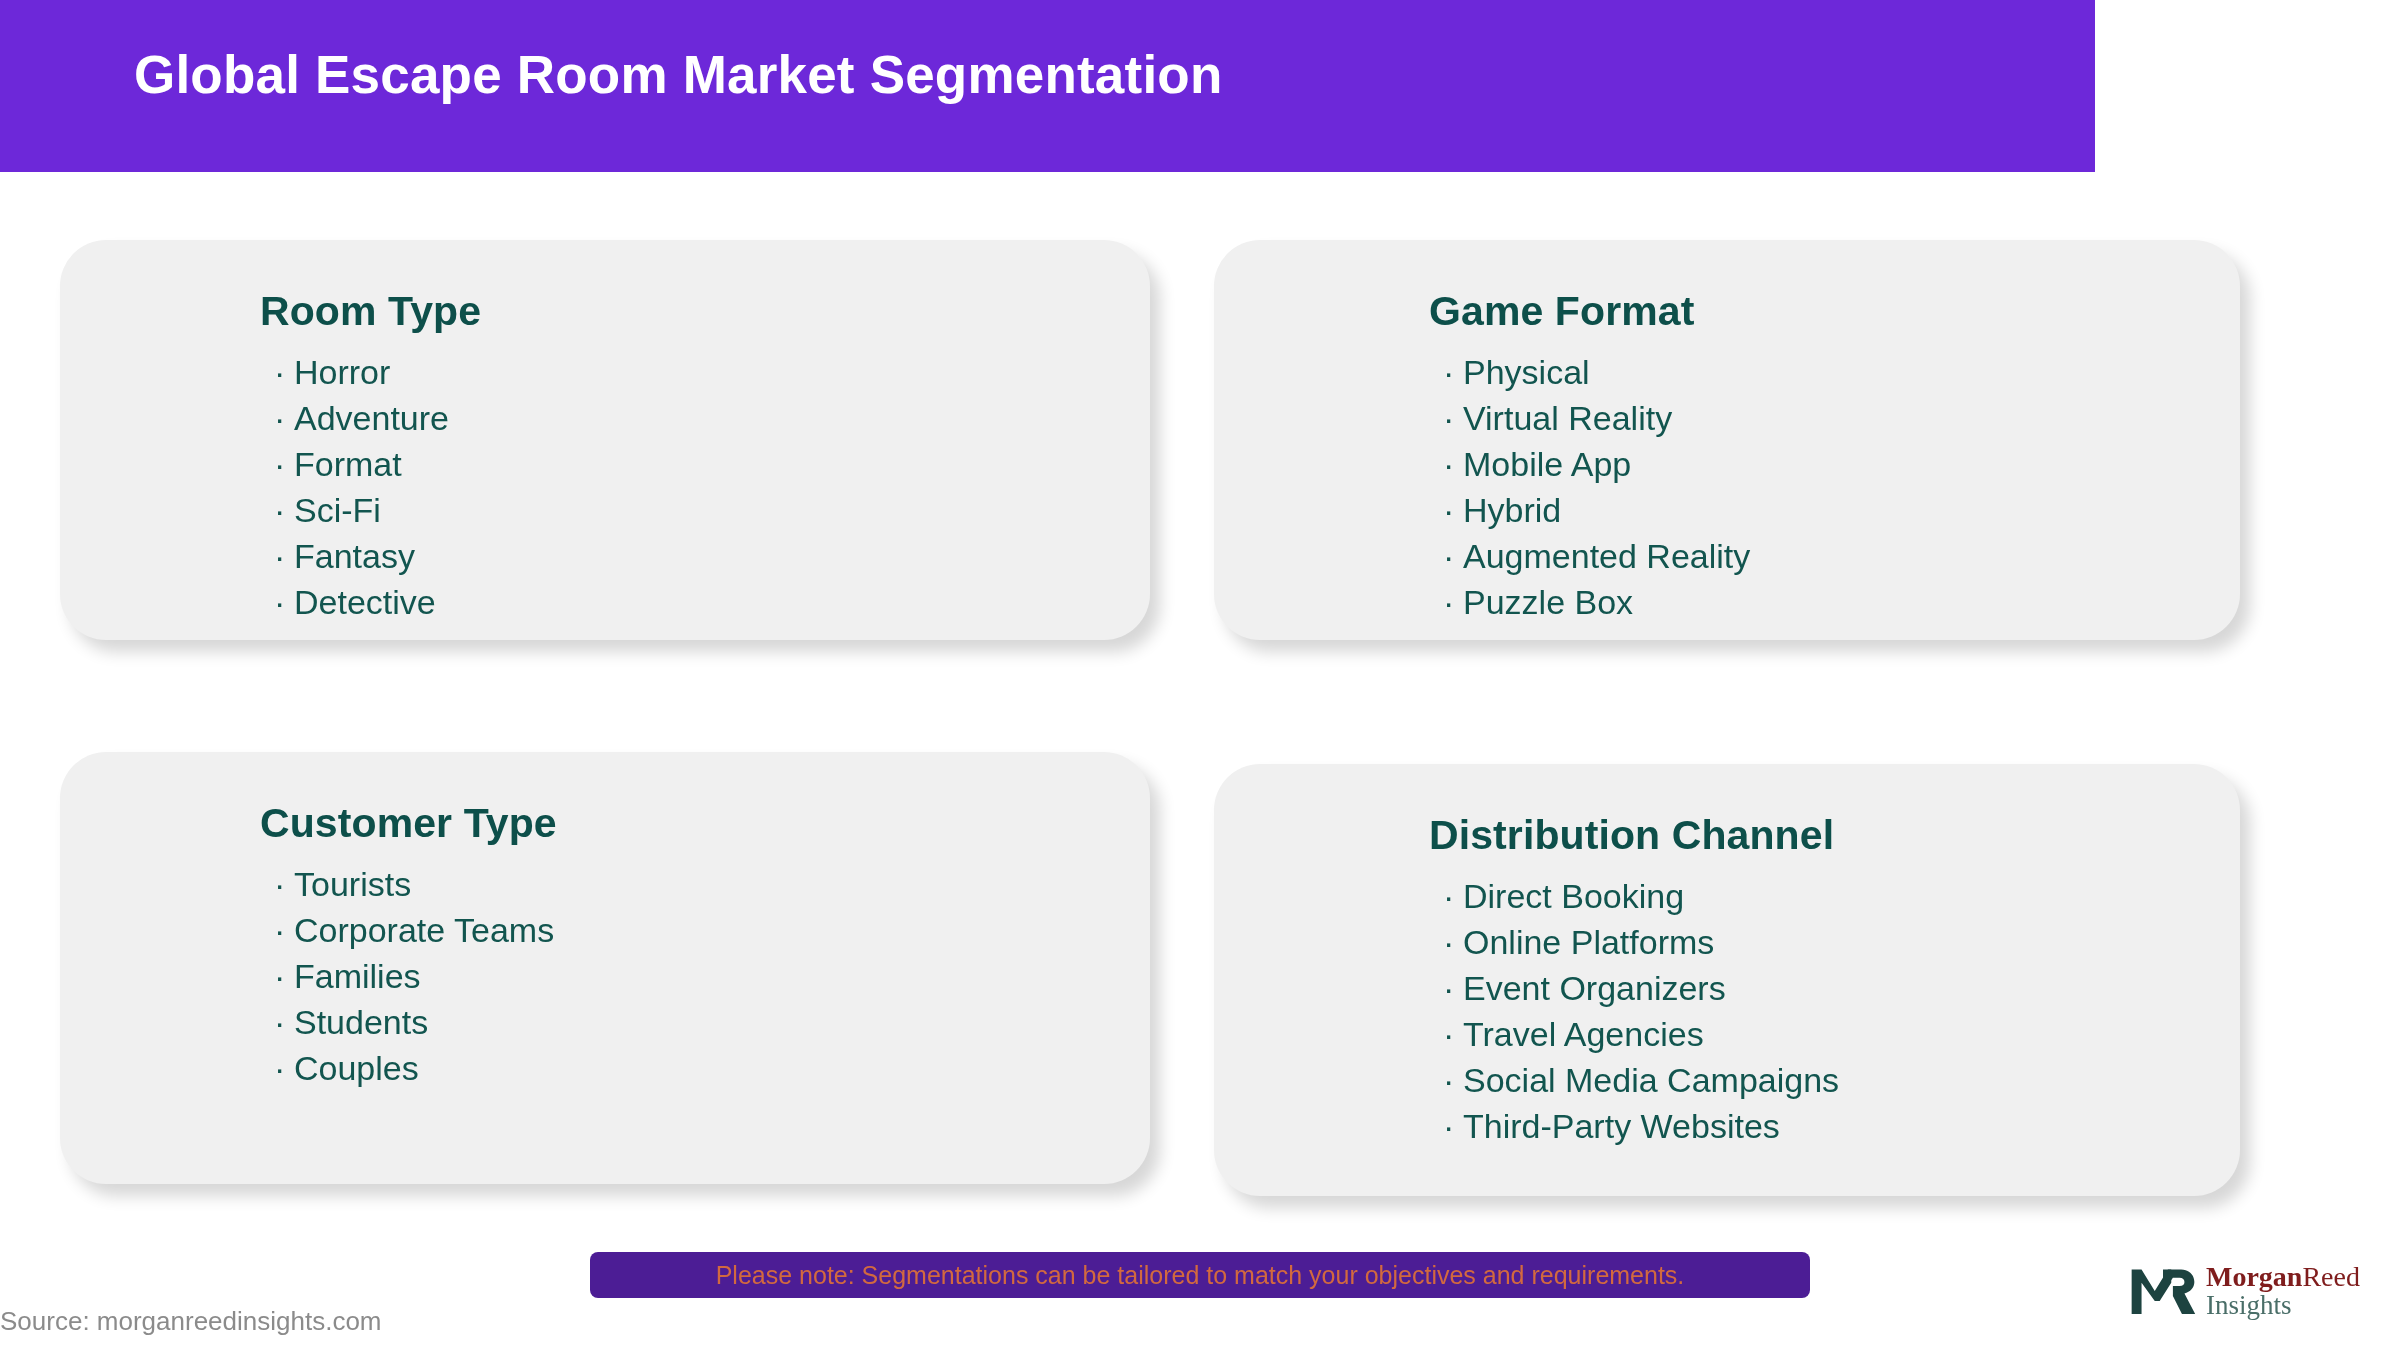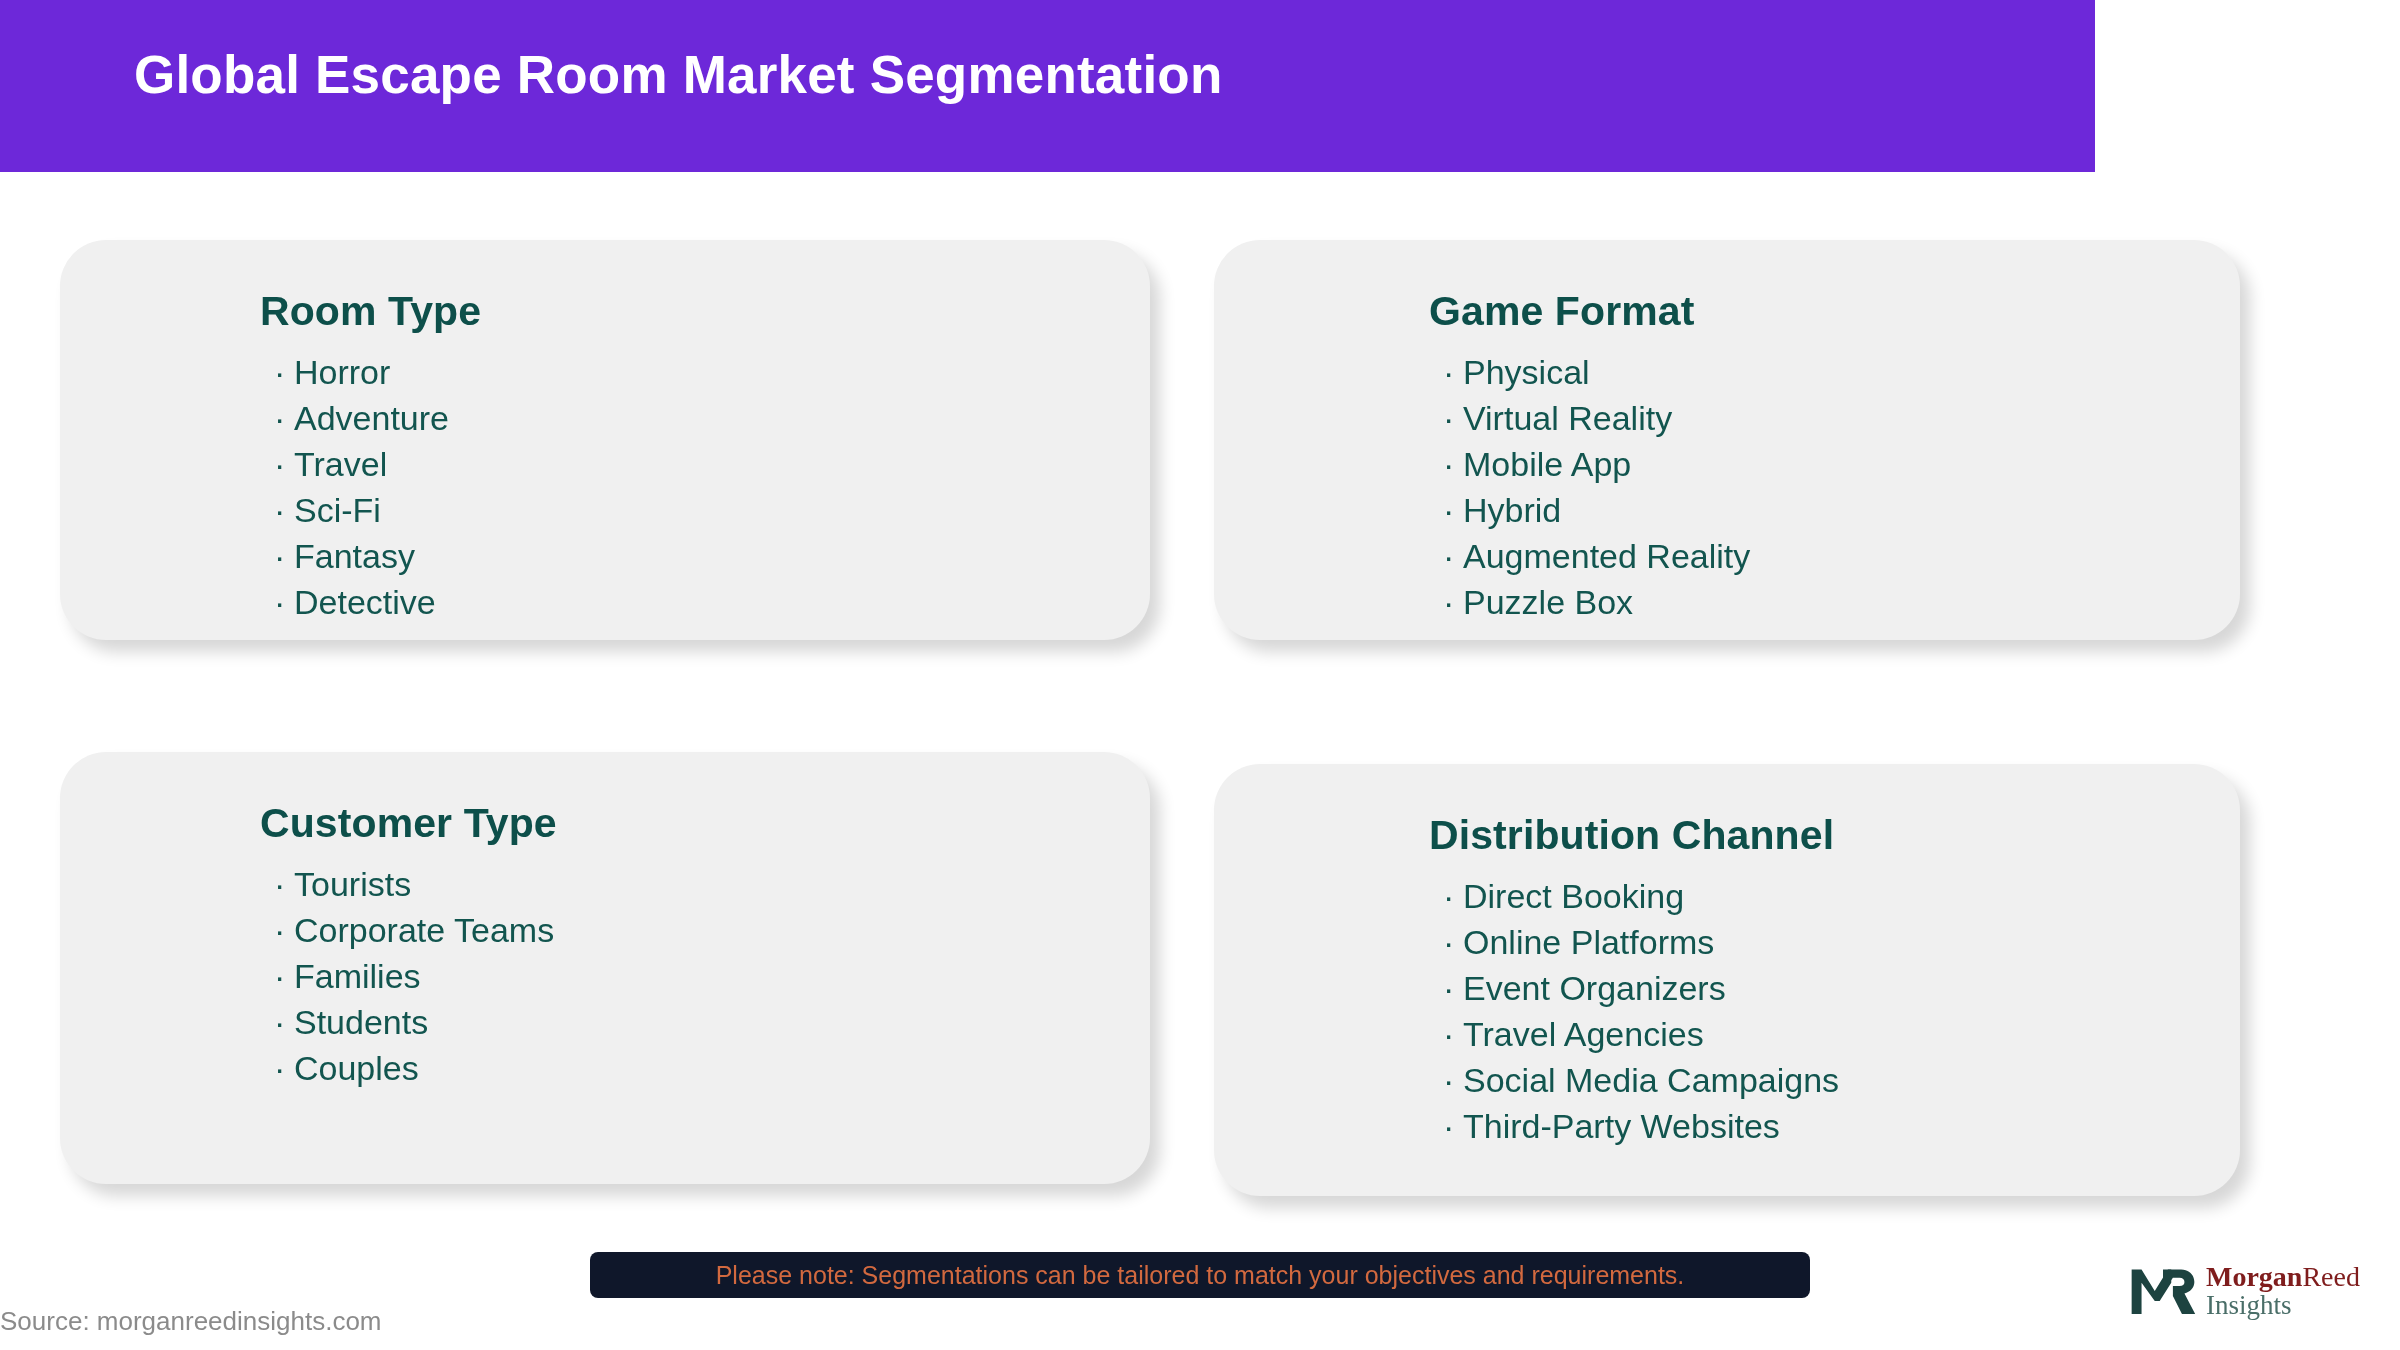--- a/index.html
+++ b/index.html
@@ -89,21 +89,21 @@
     color: #12554f;
   }
 
   
   .note-box {
     position: absolute;
     left: 590px;
     top: 1252px;
     width: 1220px;
     height: 46px;
-    background: #0f172a;
+    background: #4c1d95;
     border-radius: 8px;
     display: flex;
     align-items: center;
     justify-content: center;
   }
   .note-text {
     font-size: 25px;
     color: #d2693f;
     white-space: nowrap;
   }
@@ -157,21 +157,21 @@
 </div>
 
 <div class="cards">
 
   <div class="card c0">
     <div class="card-inner">
       <div class="card-title">Room Type</div>
       <ul class="card-list">
         <li><span class="bullet">·</span><span>Horror</span></li>
         <li><span class="bullet">·</span><span>Adventure</span></li>
-        <li><span class="bullet">·</span><span>Travel</span></li>
+        <li><span class="bullet">·</span><span>Format</span></li>
         <li><span class="bullet">·</span><span>Sci-Fi</span></li>
         <li><span class="bullet">·</span><span>Fantasy</span></li>
         <li><span class="bullet">·</span><span>Detective</span></li>
       </ul>
     </div>
   </div>
 
   <div class="card c1">
     <div class="card-inner">
       <div class="card-title">Game Format</div>

